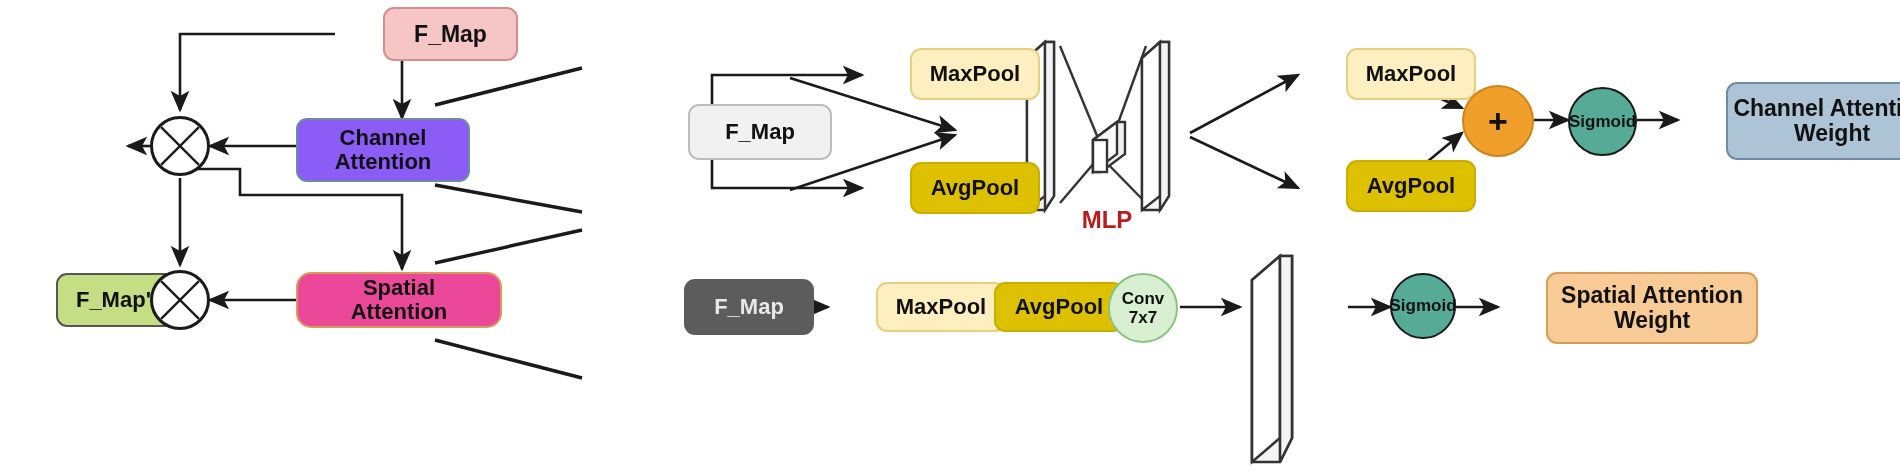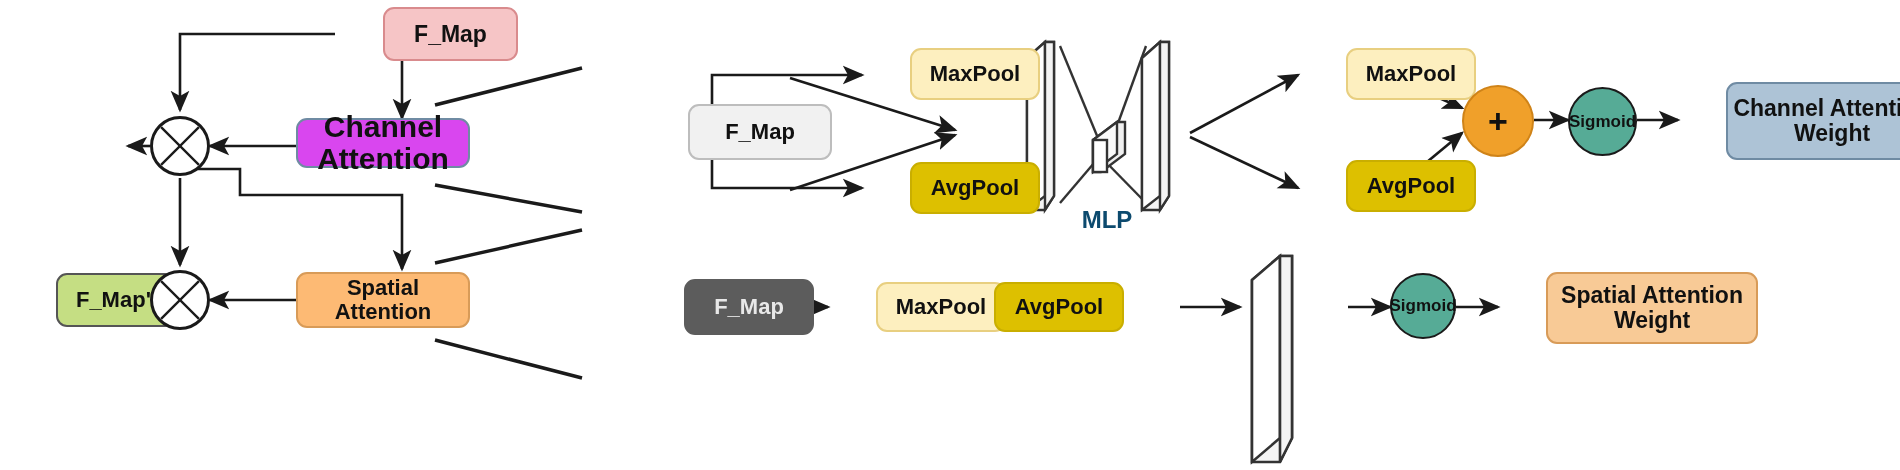--- a/index.html
+++ b/index.html
@@ -56,21 +56,21 @@
     background: #ffffff;
     border: 3px solid #1a1a1a;
   }
   .plane {
     position: absolute;
     z-index: 2;
   }
   .lbl {
     position: absolute;
     font-weight: bold;
-    color: #0c4a6e;
+    color: #b91c1c;
     z-index: 3;
   }
 </style>
 </head>
 <body>
 
 <div id="canvas">
 
   <svg class="wires" viewBox="0 0 1900 470">
     <defs>
@@ -126,27 +126,27 @@
       <path d="M1180,307 L1240,307" marker-end="url(#ah)"></path>
       <path d="M1348,307 L1390,307" marker-end="url(#ah)"></path>
       <path d="M1456,307 L1498,307" marker-end="url(#ah)"></path>
     </g>
   </svg>
 
   <div class="node rbox" style="left:335px; top:7px; width:135px; height:54px; background:#f6c5c6; border-color:#d98b8d; font-size:23px;">
     <span>F_Map</span>
   </div>
 
-  <div class="node rbox" style="left:248px; top:118px; width:174px; height:50px; background:#d946ef; border-color:#6f8ba3; font-size:30px; white-space:pre-line;">
+  <div class="node rbox" style="left:248px; top:118px; width:174px; height:64px; background:#8b5cf6; border-color:#6f8ba3; font-size:22px; white-space:pre-line;">
     <span>Channel
 Attention</span>
   </div>
 
 
-  <div class="node rbox" style="left:248px; top:272px; width:174px; height:56px; background:#fdba74; border-color:#d89b58; font-size:22px; white-space:pre-line;">
+  <div class="node rbox" style="left:248px; top:272px; width:206px; height:56px; background:#ec4899; border-color:#d89b58; font-size:22px; white-space:pre-line;border-radius:15px;">
     <span>Spatial
 Attention</span>
   </div>
 
   <div class="node rbox" style="left:8px; top:273px; width:120px; height:54px; background:#c5de83; border-color:#555555; font-size:22px;">
     <span>F_Map"</span>
   </div>
 
   <div class="circ mult" style="left:150px; top:116px; width:60px; height:60px;">
     <svg width="60" height="60" viewBox="0 0 60 60">
@@ -228,20 +228,24 @@
   </div>
 
   <div class="node rbox" style="left:828px; top:282px; width:130px; height:50px; background:#fdefbf; border-color:#e8cf80; font-size:22px;">
     <span>MaxPool</span>
   </div>
 
   <div class="node rbox" style="left:946px; top:282px; width:130px; height:50px; background:#ddc000; border-color:#c9ae00; font-size:22px;">
     <span>AvgPool</span>
   </div>
 
+  <div class="circ" style="left:1108px; top:273px; width:70px; height:70px; background:#d9efd2; border-color:#8cc47f; flex-direction:column; font-size:17px; line-height:1.12;">
+    <span>Conv</span>
+    <span>7x7</span>
+  </div>
 
   <div class="plane" style="left:1236px; top:248px;">
     <svg width="118" height="222" viewBox="0 0 118 222">
       <polygon points="16,32 44,8 56,8 56,190 44,214 16,214" fill="#f4f4f4" stroke="#333333" stroke-width="2.6"></polygon>
       <polygon points="16,32 44,8 44,190 16,214" fill="#ffffff" stroke="#333333" stroke-width="2.6"></polygon>
       <polygon points="44,8 56,8 56,190 44,214" fill="#f4f4f4" stroke="#333333" stroke-width="2.6"></polygon>
     </svg>
   </div>
 
   <div class="circ" style="left:1390px; top:273px; width:66px; height:66px; background:#56ab96; border-color:#1a1a1a; font-size:17px;">

